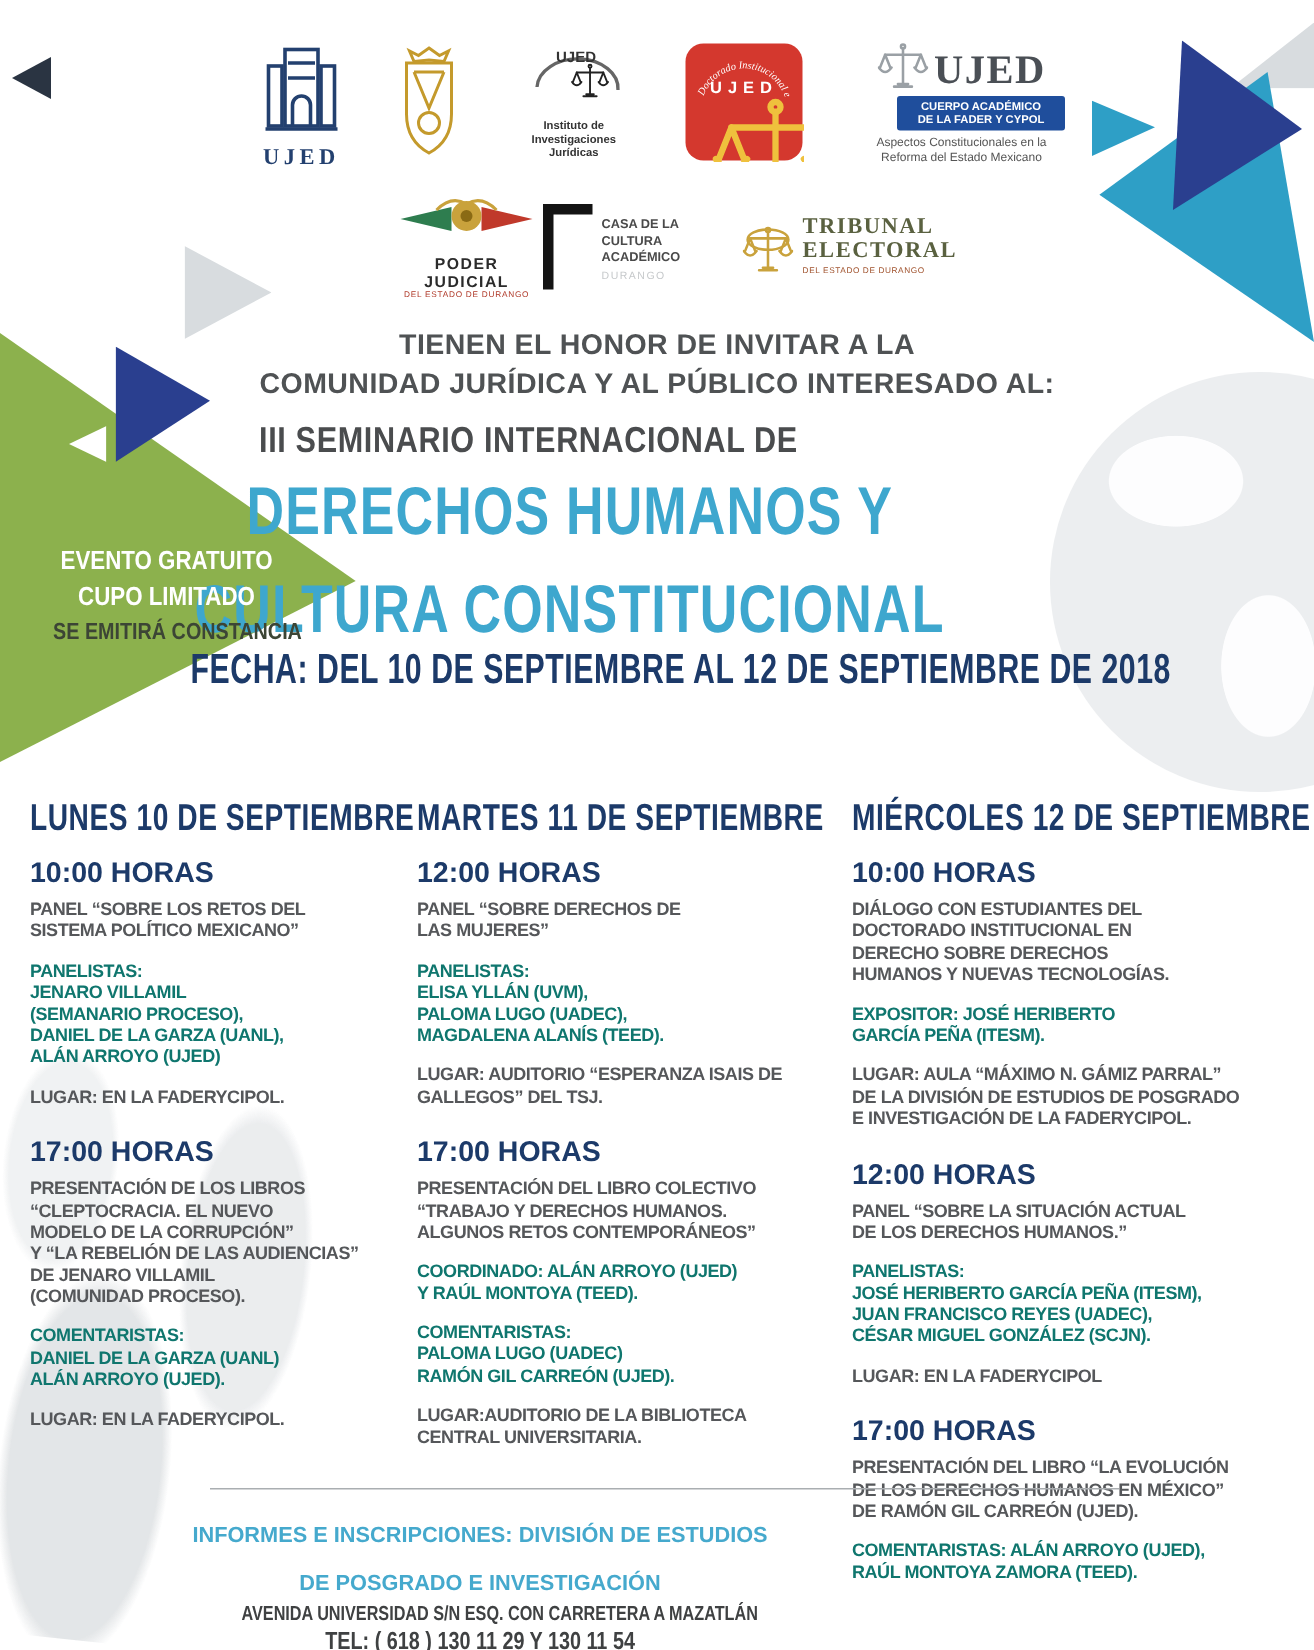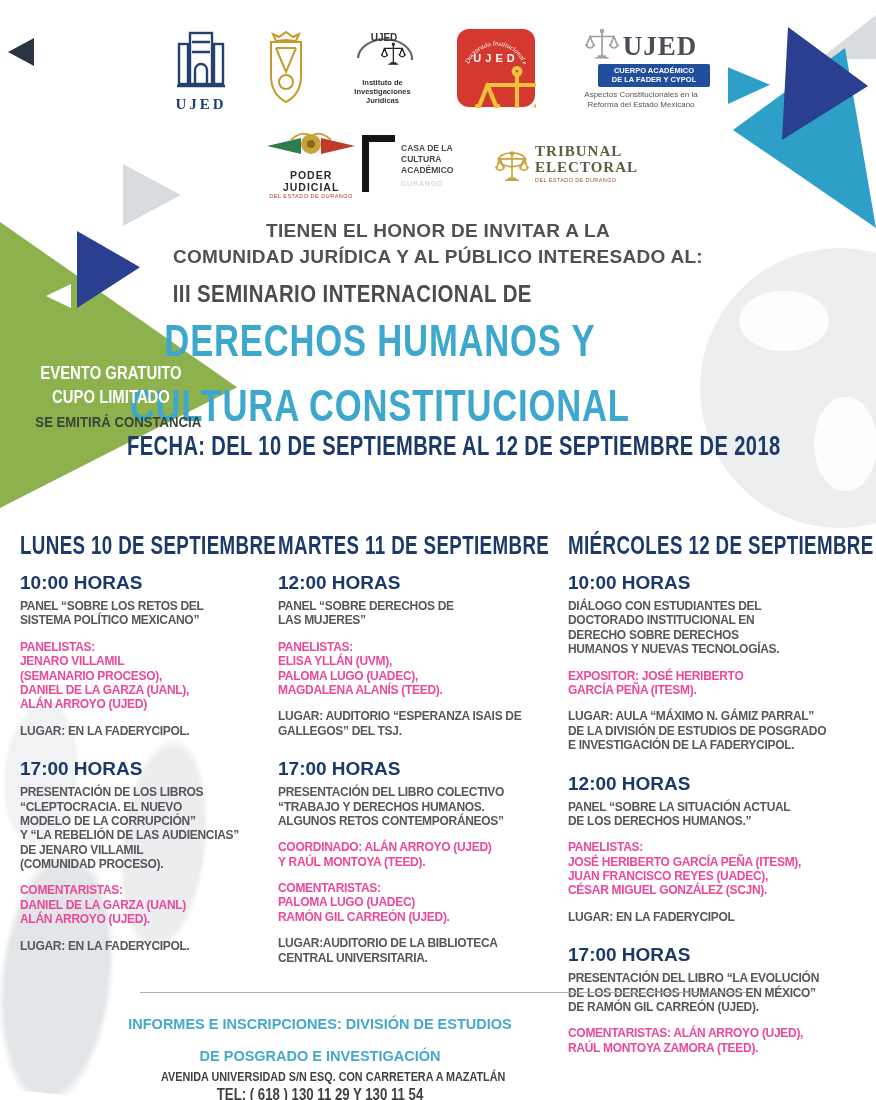--- a/index.html
+++ b/index.html
@@ -87,21 +87,21 @@
   .day{box-sizing:border-box;padding-right:10px;}
   .day:nth-child(1){width:258px;}
   .day:nth-child(2){width:290px;}
   .day:nth-child(3){width:294px;}
   .day-title{transform:scaleX(.75);transform-origin:left;white-space:nowrap;
     font-weight:bold;font-size:25px;color:#1C3A69;letter-spacing:.5px;margin-bottom:12px;}
   .session{margin-bottom:20px;}
   .session-time{font-weight:bold;font-size:19px;color:#1C3A69;margin-bottom:5px;}
   .para{margin-bottom:12px;font-weight:bold;font-size:12px;letter-spacing:-.3px;line-height:1.2;}
   .line-gray{color:#55575A;}
-  .line-blue{color:#ec4899;}
+  .line-blue{color:#0f766e;}
 
   
   .rule{position:absolute;left:140px;top:992px;width:606px;height:1px;background:#AAAEB1;z-index:5;}
   .footer{position:absolute;left:118px;top:1001px;width:404px;text-align:center;z-index:5;}
   .footer .f-blue{color:#45A9CD;font-weight:bold;font-size:14.5px;line-height:1.18;margin-top:15px;}
   .footer .f-addr{margin-top:2px;}
   .footer .f-addr span,.footer .f-tel span{display:inline-block;transform:scaleX(.8);
     transform-origin:center;white-space:nowrap;font-weight:bold;color:#3F4142;}
   .footer .f-addr span{font-size:13.5px;}
   .footer .f-tel span{font-size:16.5px;}

